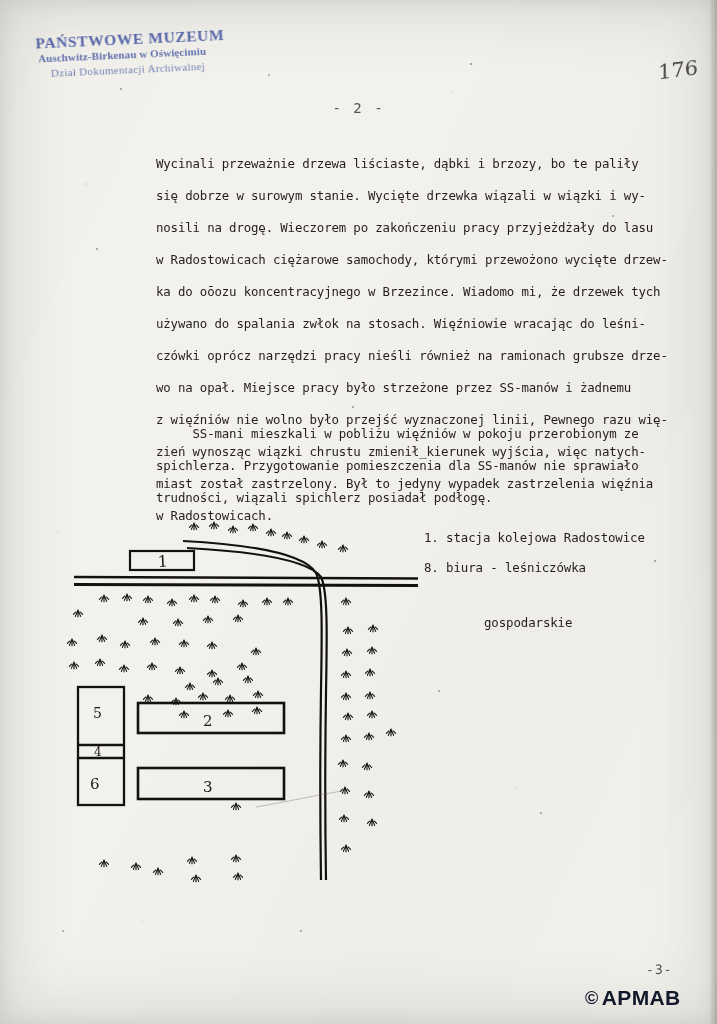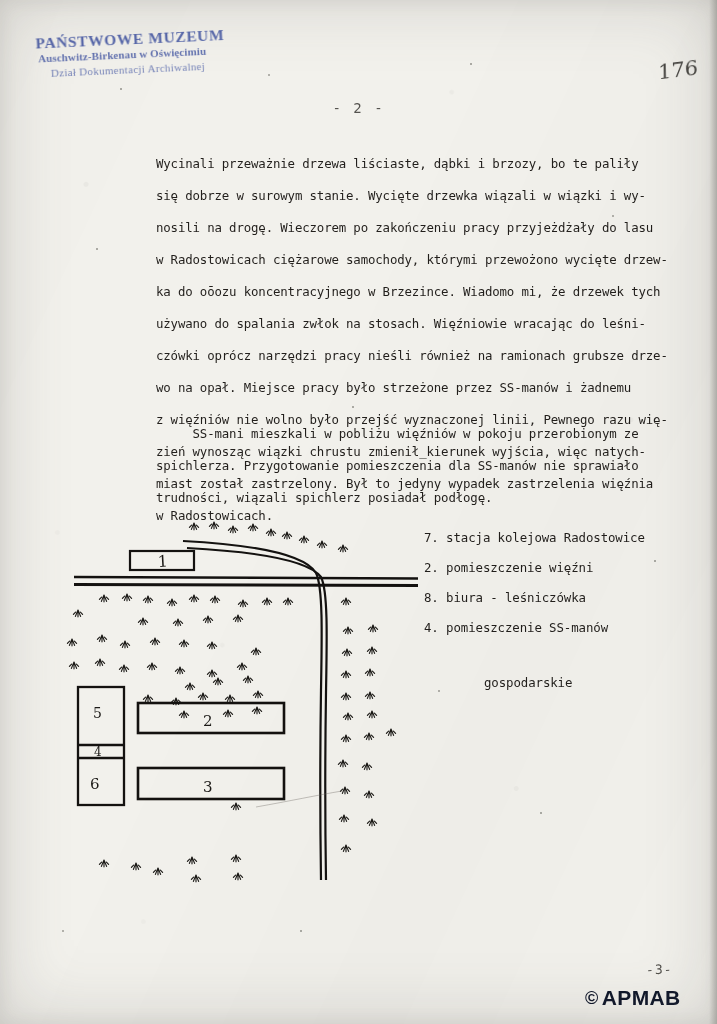--- a/index.html
+++ b/index.html
@@ -201,24 +201,22 @@
 wo na opał. Miejsce pracy było strzeżone przez SS-manów i żadnemu
 z więźniów nie wolno było przejść wyznaczonej linii, Pewnego razu wię-
 zień wynosząc wiązki chrustu zmienił_kierunek wyjścia, więc natych-
 miast został zastrzelony. Był to jedyny wypadek zastrzelenia więźnia
 w Radostowicach.</div>
   <div class="body-text" id="para2">     SS-mani mieszkali w pobliżu więźniów w pokoju przerobionym ze
 spichlerza. Przygotowanie pomieszczenia dla SS-manów nie sprawiało
 trudności, wiązali spichlerz posiadał podłogę.</div>
 
   <div id="legend">
-    <div class="li">7. stacja kolejowa Radostowice</div>
-    <div class="li">2. pomieszczenie więźni</div>
+    <div class="li">1. stacja kolejowa Radostowice</div>
     <div class="li">8. biura - leśniczówka</div>
-    <div class="li">4. pomieszczenie SS-manów</div>
     <div class="li cont">gospodarskie</div>
   </div>
 
   <div id="map">
     <svg width="360" height="390" viewBox="0 0 360 390" xmlns="http://www.w3.org/2000/svg">
       <defs>
         <g id="tree">
           <path d="M0,0 L-2.6,6.4 M0,0 L2.6,6.4 M0,0 L0,6.8 M-2.4,2.2 L-4.6,4.4 M2.4,2.2 L4.6,4.4" stroke="#1c1a17" stroke-width="1.15" fill="none" stroke-linecap="round"></path>
         </g>
       </defs>

